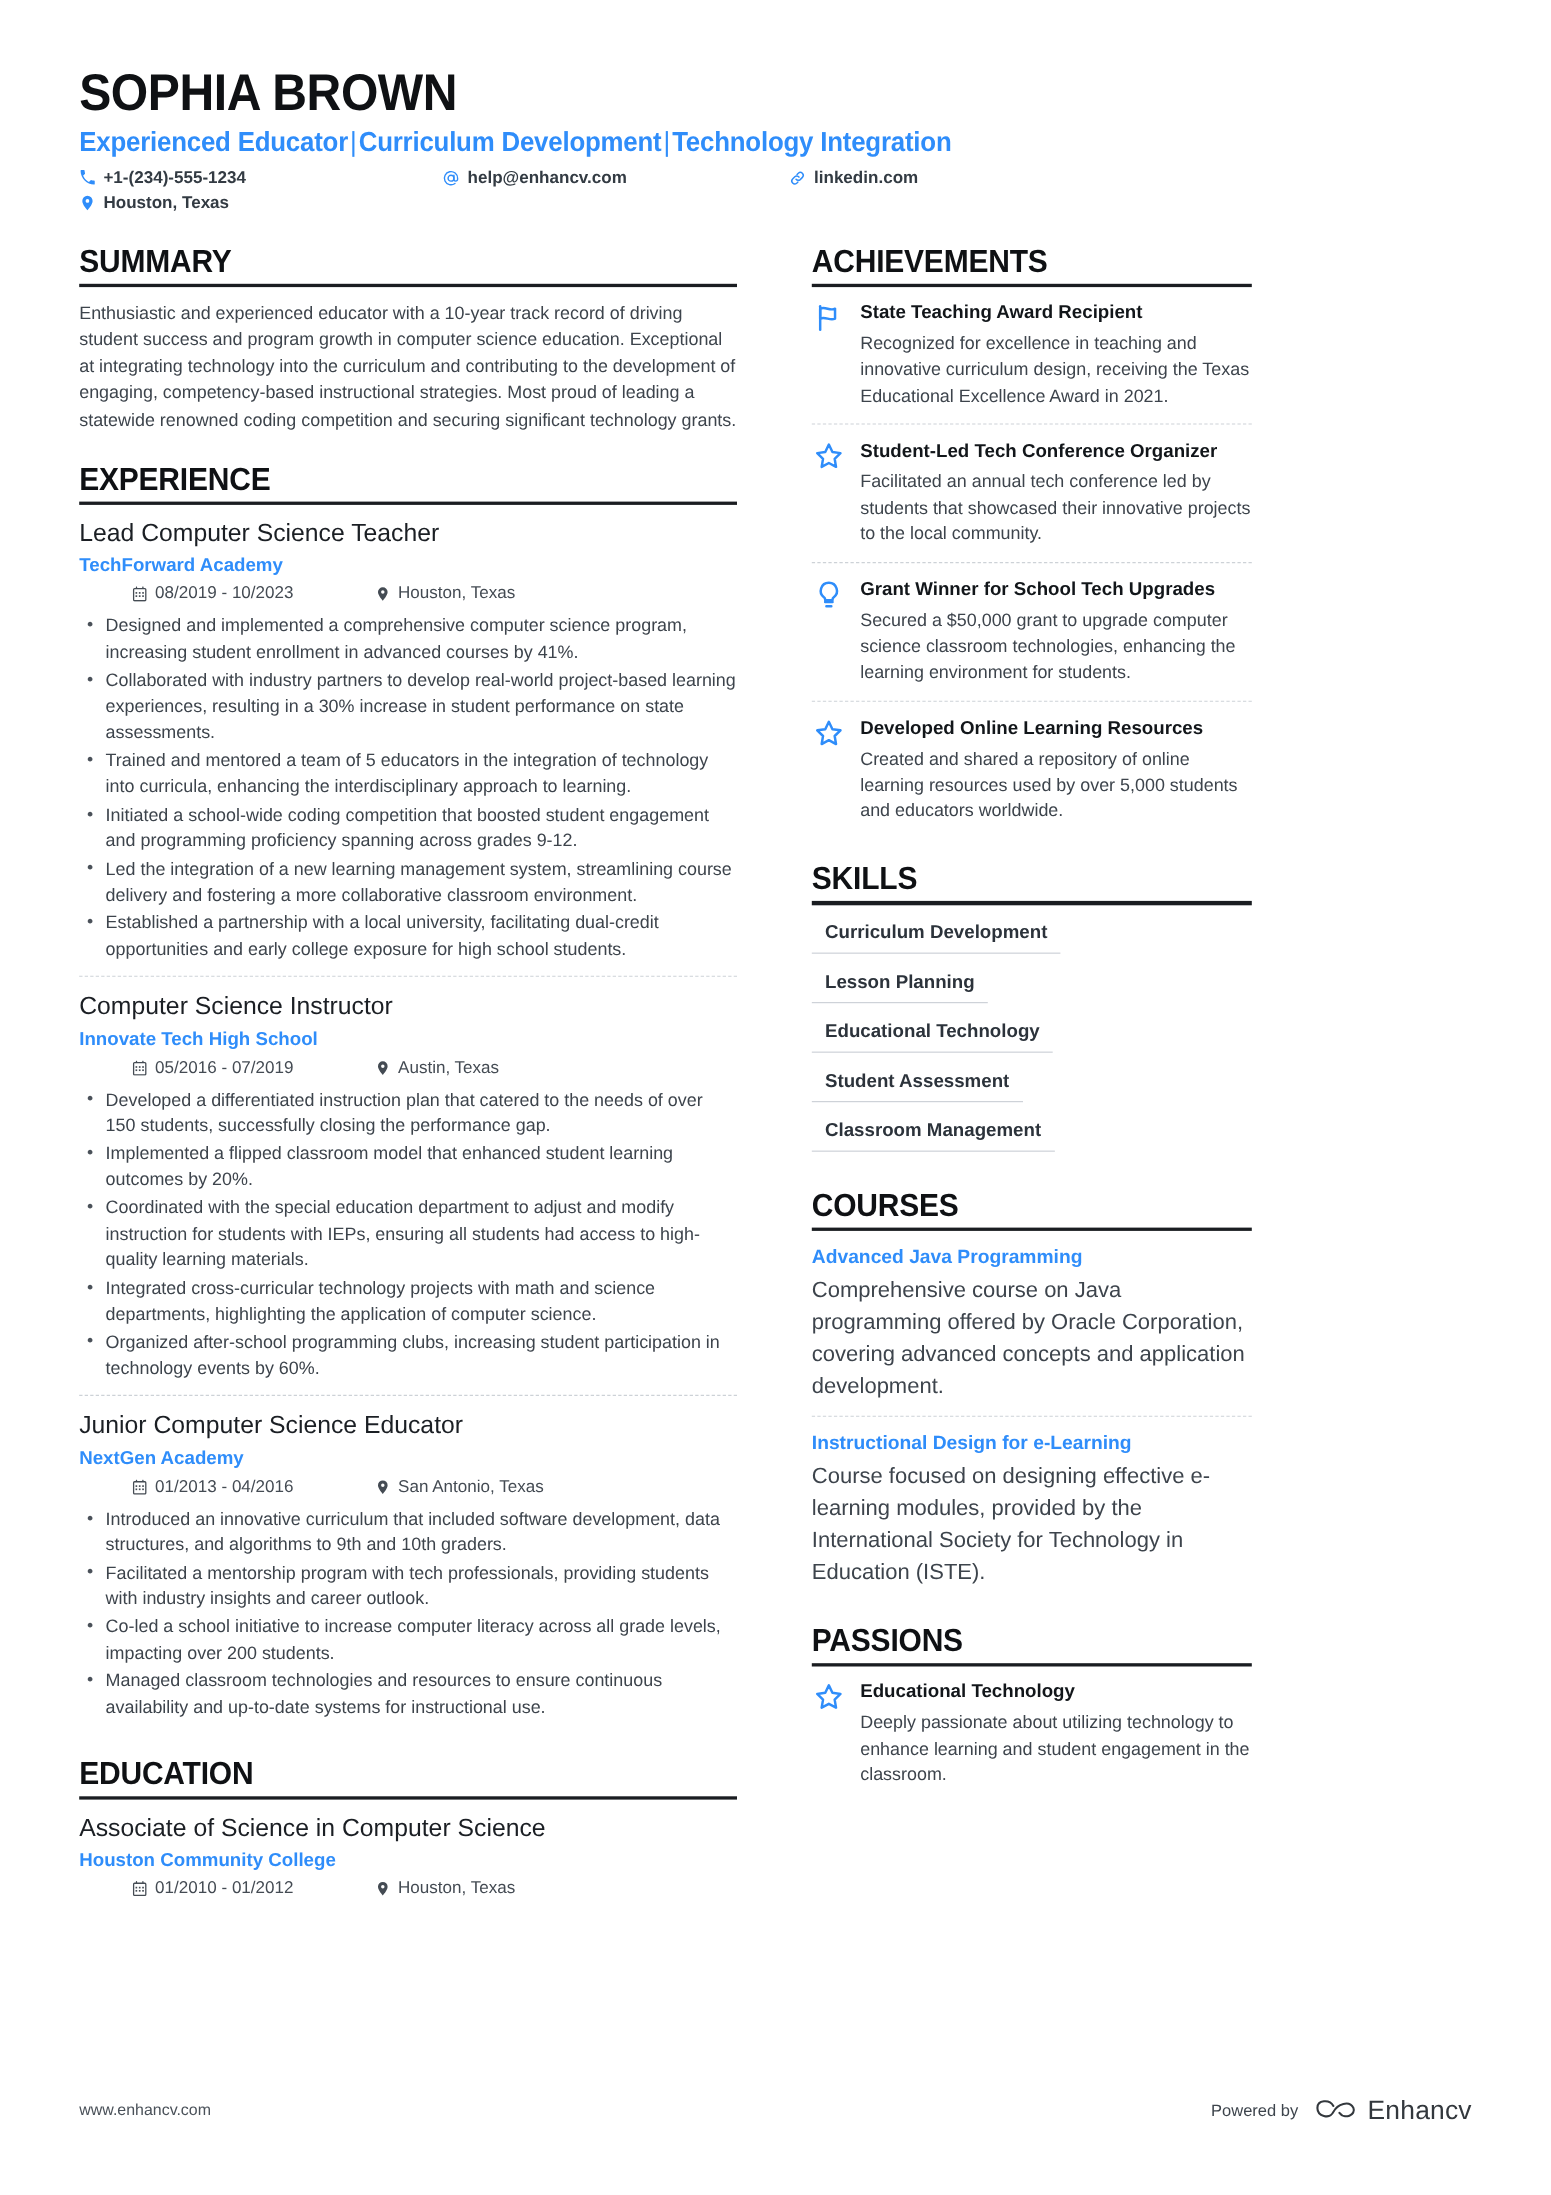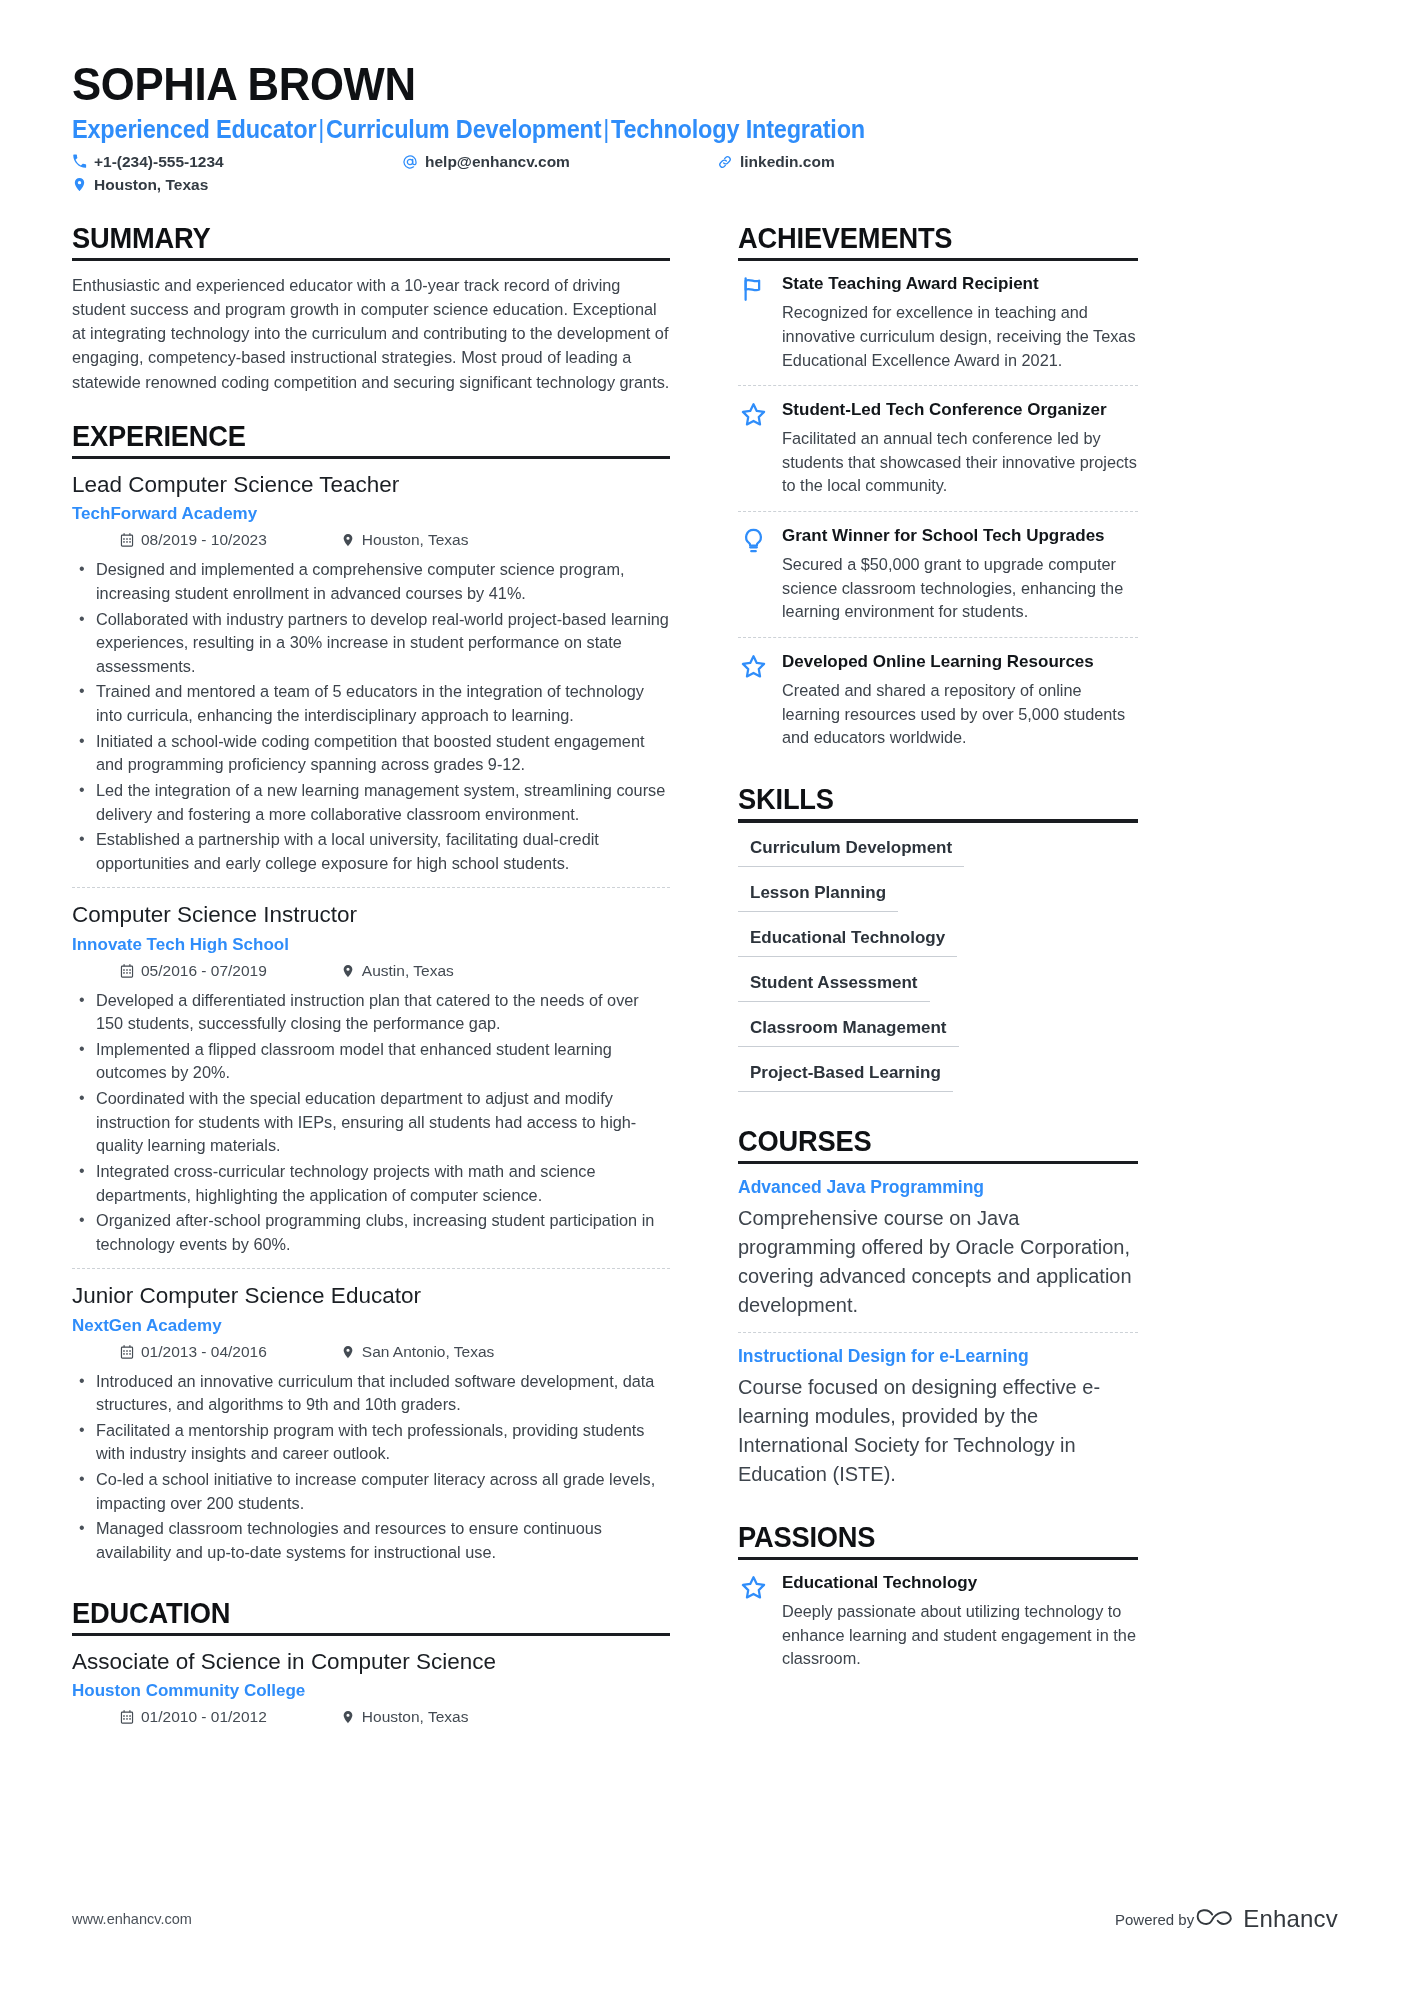--- a/index.html
+++ b/index.html
@@ -188,21 +188,21 @@
   .footer {
     position: absolute;
     left: 72px;
     right: 72px;
     bottom: 62px;
     display: flex;
     align-items: center;
     justify-content: space-between;
   }
   .footer-left { font-size: 14.5px; color: #4a5159; }
-  .footer-right { display: flex; align-items: center; gap: 0; }
+  .footer-right { display: flex; align-items: center; gap: 14px; }
   .powered { font-size: 15px; color: #3d444c; }
   .brand { display: flex; align-items: center; gap: 9px; }
   .brand-name { font-size: 24px; color: #33383d; letter-spacing: 0.2px; }
 </style>
 </head>
 <body>
 
 <div class="page">
 
   <div>
@@ -483,21 +483,20 @@
       <div class="sec-gap-sm"></div>
 
       <div class="sec">
         <div class="sec-title">SKILLS</div>
         <div class="sec-rule"></div>
         <div class="skill-row"><span class="skill">Curriculum Development</span></div>
         <div class="skill-row"><span class="skill">Lesson Planning</span></div>
         <div class="skill-row"><span class="skill">Educational Technology</span></div>
         <div class="skill-row"><span class="skill">Student Assessment</span></div>
         <div class="skill-row"><span class="skill">Classroom Management</span></div>
-        <div class="skill-row"><span class="skill">Project-Based Learning</span></div>
       </div>
 
       <div class="sec-gap-sm"></div>
 
       <div class="sec">
         <div class="sec-title">COURSES</div>
         <div class="sec-rule"></div>
         <div class="course">
           <div class="course-title">Advanced Java Programming</div>
           <div class="course-desc">Comprehensive course on Java programming offered by Oracle Corporation, covering advanced concepts and application development.</div>

